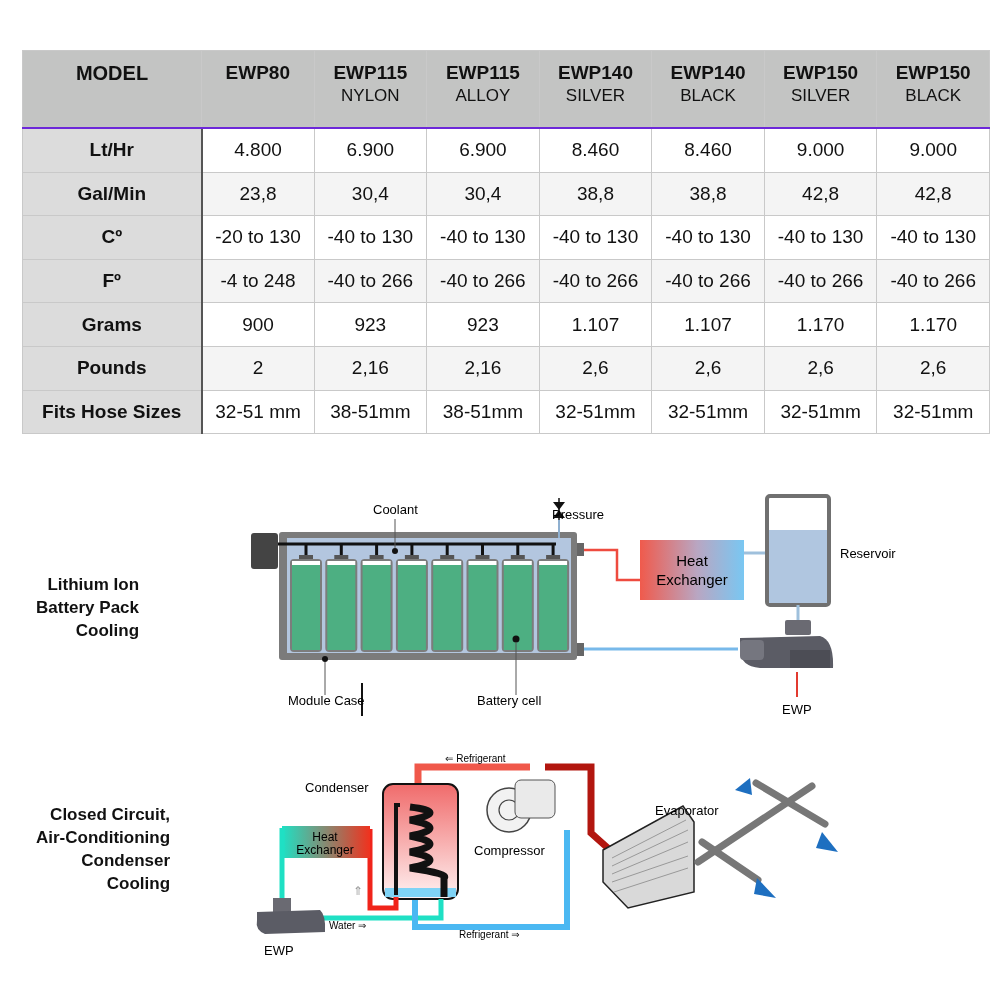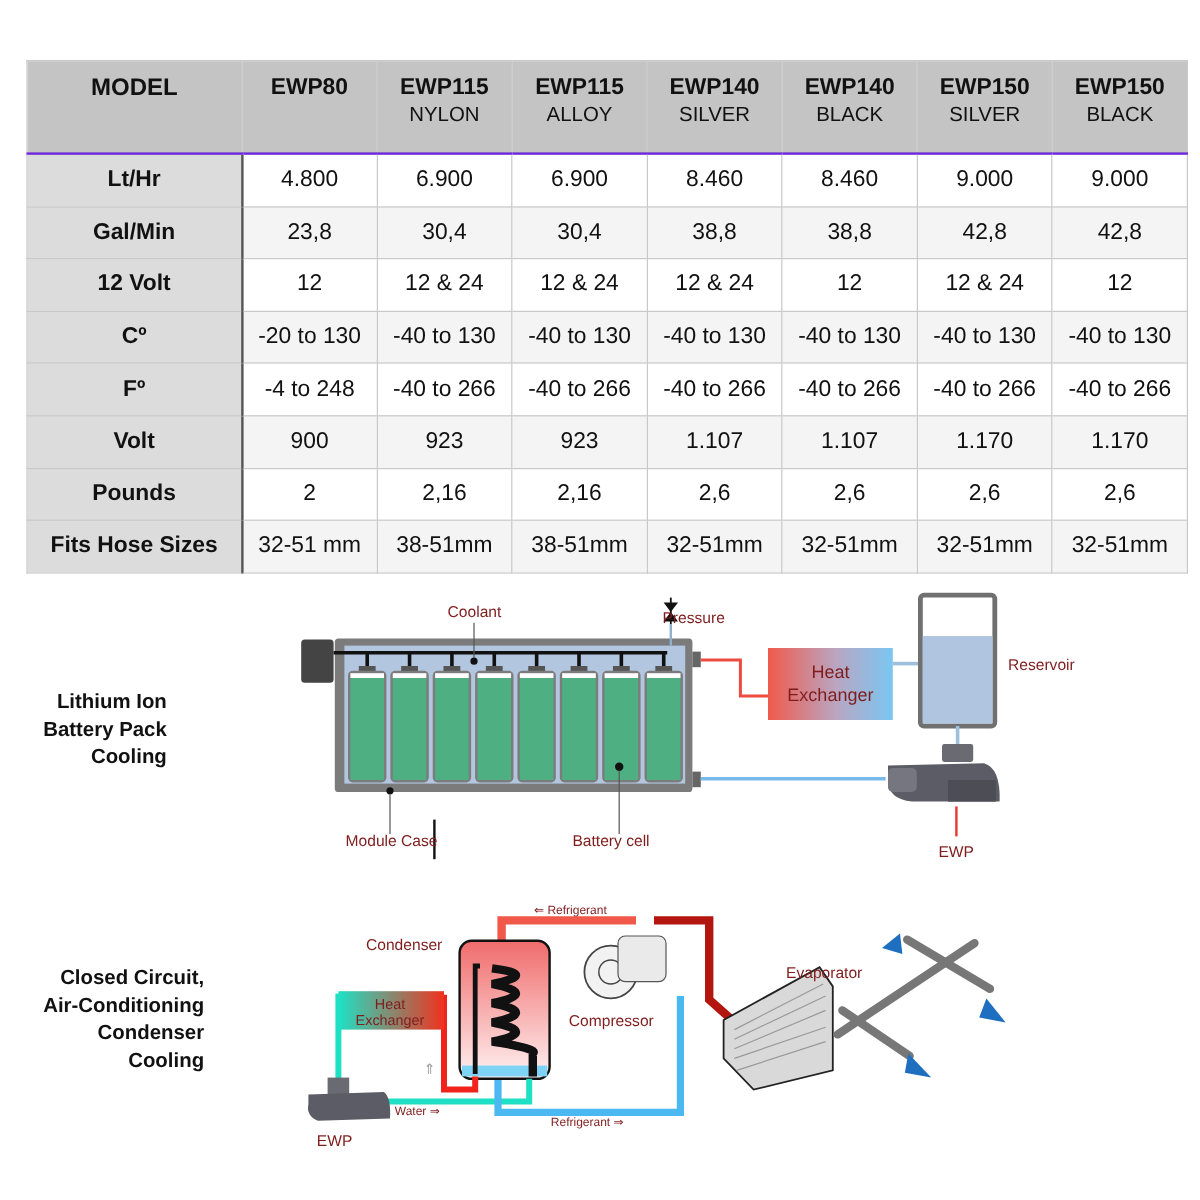--- a/index.html
+++ b/index.html
@@ -7,21 +7,21 @@
   .spec-table{position:absolute;left:22px;top:50px;width:968px;border-collapse:collapse;table-layout:fixed;}
   .spec-table td,.spec-table th{border:1px solid #c9c9c9;text-align:center;font-size:19px;padding:0;}
   .spec-table thead th{background:#c3c4c3;height:65px;vertical-align:top;padding-top:11px;font-weight:bold;border-bottom:2px solid #6d28d9;}
   .spec-table thead th .sub{display:block;font-weight:normal;font-size:17px;margin-top:2px;}
   .spec-table thead th.model{font-size:20px;}
   .spec-table tbody td{height:42.6px;}
   .spec-table tbody td.label{background:#dcdcdc;font-weight:bold;border-right:2px solid #555;margin-left:40px;}
   .spec-table tbody tr:nth-child(even) td.val{background:#f4f4f4;}
   .spec-table tbody tr:nth-child(odd) td.val{background:#fff;}
   .side-label{position:absolute;left:36px;font-weight:bold;font-size:17px;line-height:23px;text-align:right;}
-  .lbl{position:absolute;font-size:13px;color:#7f1d1d;}
+  .lbl{position:absolute;font-size:13px;color:#000000;}
   svg{position:absolute;left:0;top:0;}
 </style>
 </head>
 <body>
 
 <table class="spec-table">
   <thead>
     <tr>
       <th class="model" style="width:178px">MODEL</th>
       <th><span>EWP80</span><span class="sub"></span></th>
@@ -48,51 +48,41 @@
         <td class="label">Gal/Min</td>
         <td class="val">23,8</td>
         <td class="val">30,4</td>
         <td class="val">30,4</td>
         <td class="val">38,8</td>
         <td class="val">38,8</td>
         <td class="val">42,8</td>
         <td class="val">42,8</td>
       </tr>
       <tr>
-        <td class="label">12 Volt</td>
-        <td class="val">12</td>
-        <td class="val">12 &amp; 24</td>
-        <td class="val">12 &amp; 24</td>
-        <td class="val">12 &amp; 24</td>
-        <td class="val">12</td>
-        <td class="val">12 &amp; 24</td>
-        <td class="val">12</td>
-      </tr>
-      <tr>
         <td class="label">Cº</td>
         <td class="val">-20 to 130</td>
         <td class="val">-40 to 130</td>
         <td class="val">-40 to 130</td>
         <td class="val">-40 to 130</td>
         <td class="val">-40 to 130</td>
         <td class="val">-40 to 130</td>
         <td class="val">-40 to 130</td>
       </tr>
       <tr>
         <td class="label">Fº</td>
         <td class="val">-4 to 248</td>
         <td class="val">-40 to 266</td>
         <td class="val">-40 to 266</td>
         <td class="val">-40 to 266</td>
         <td class="val">-40 to 266</td>
         <td class="val">-40 to 266</td>
         <td class="val">-40 to 266</td>
       </tr>
       <tr>
-        <td class="label">Volt</td>
+        <td class="label">Grams</td>
         <td class="val">900</td>
         <td class="val">923</td>
         <td class="val">923</td>
         <td class="val">1.107</td>
         <td class="val">1.107</td>
         <td class="val">1.170</td>
         <td class="val">1.170</td>
       </tr>
       <tr>
         <td class="label">Pounds</td>

